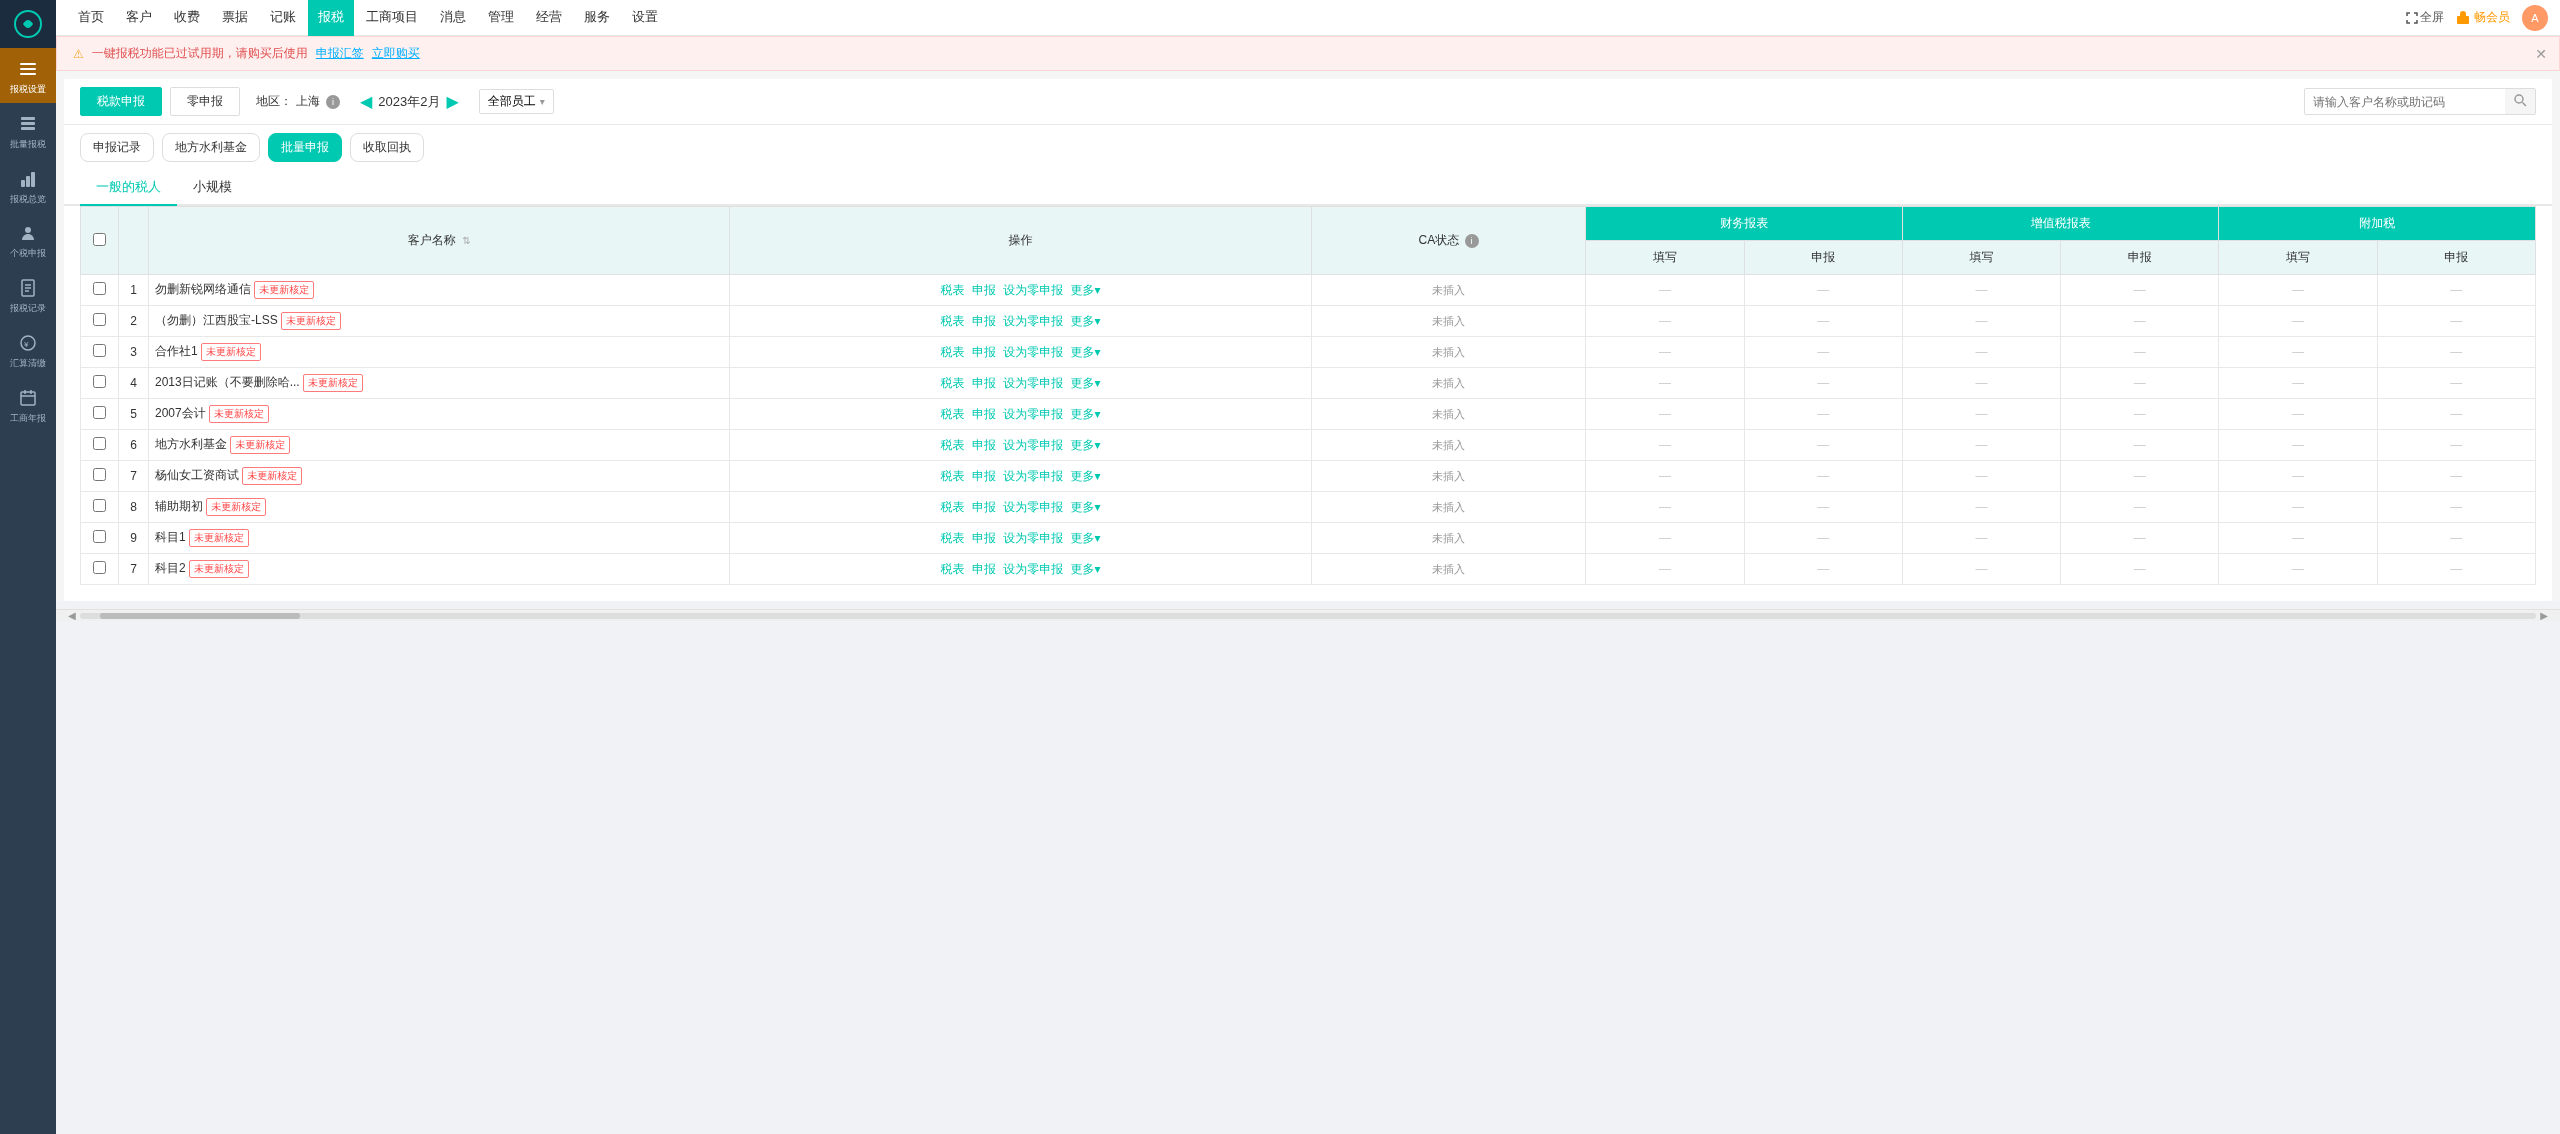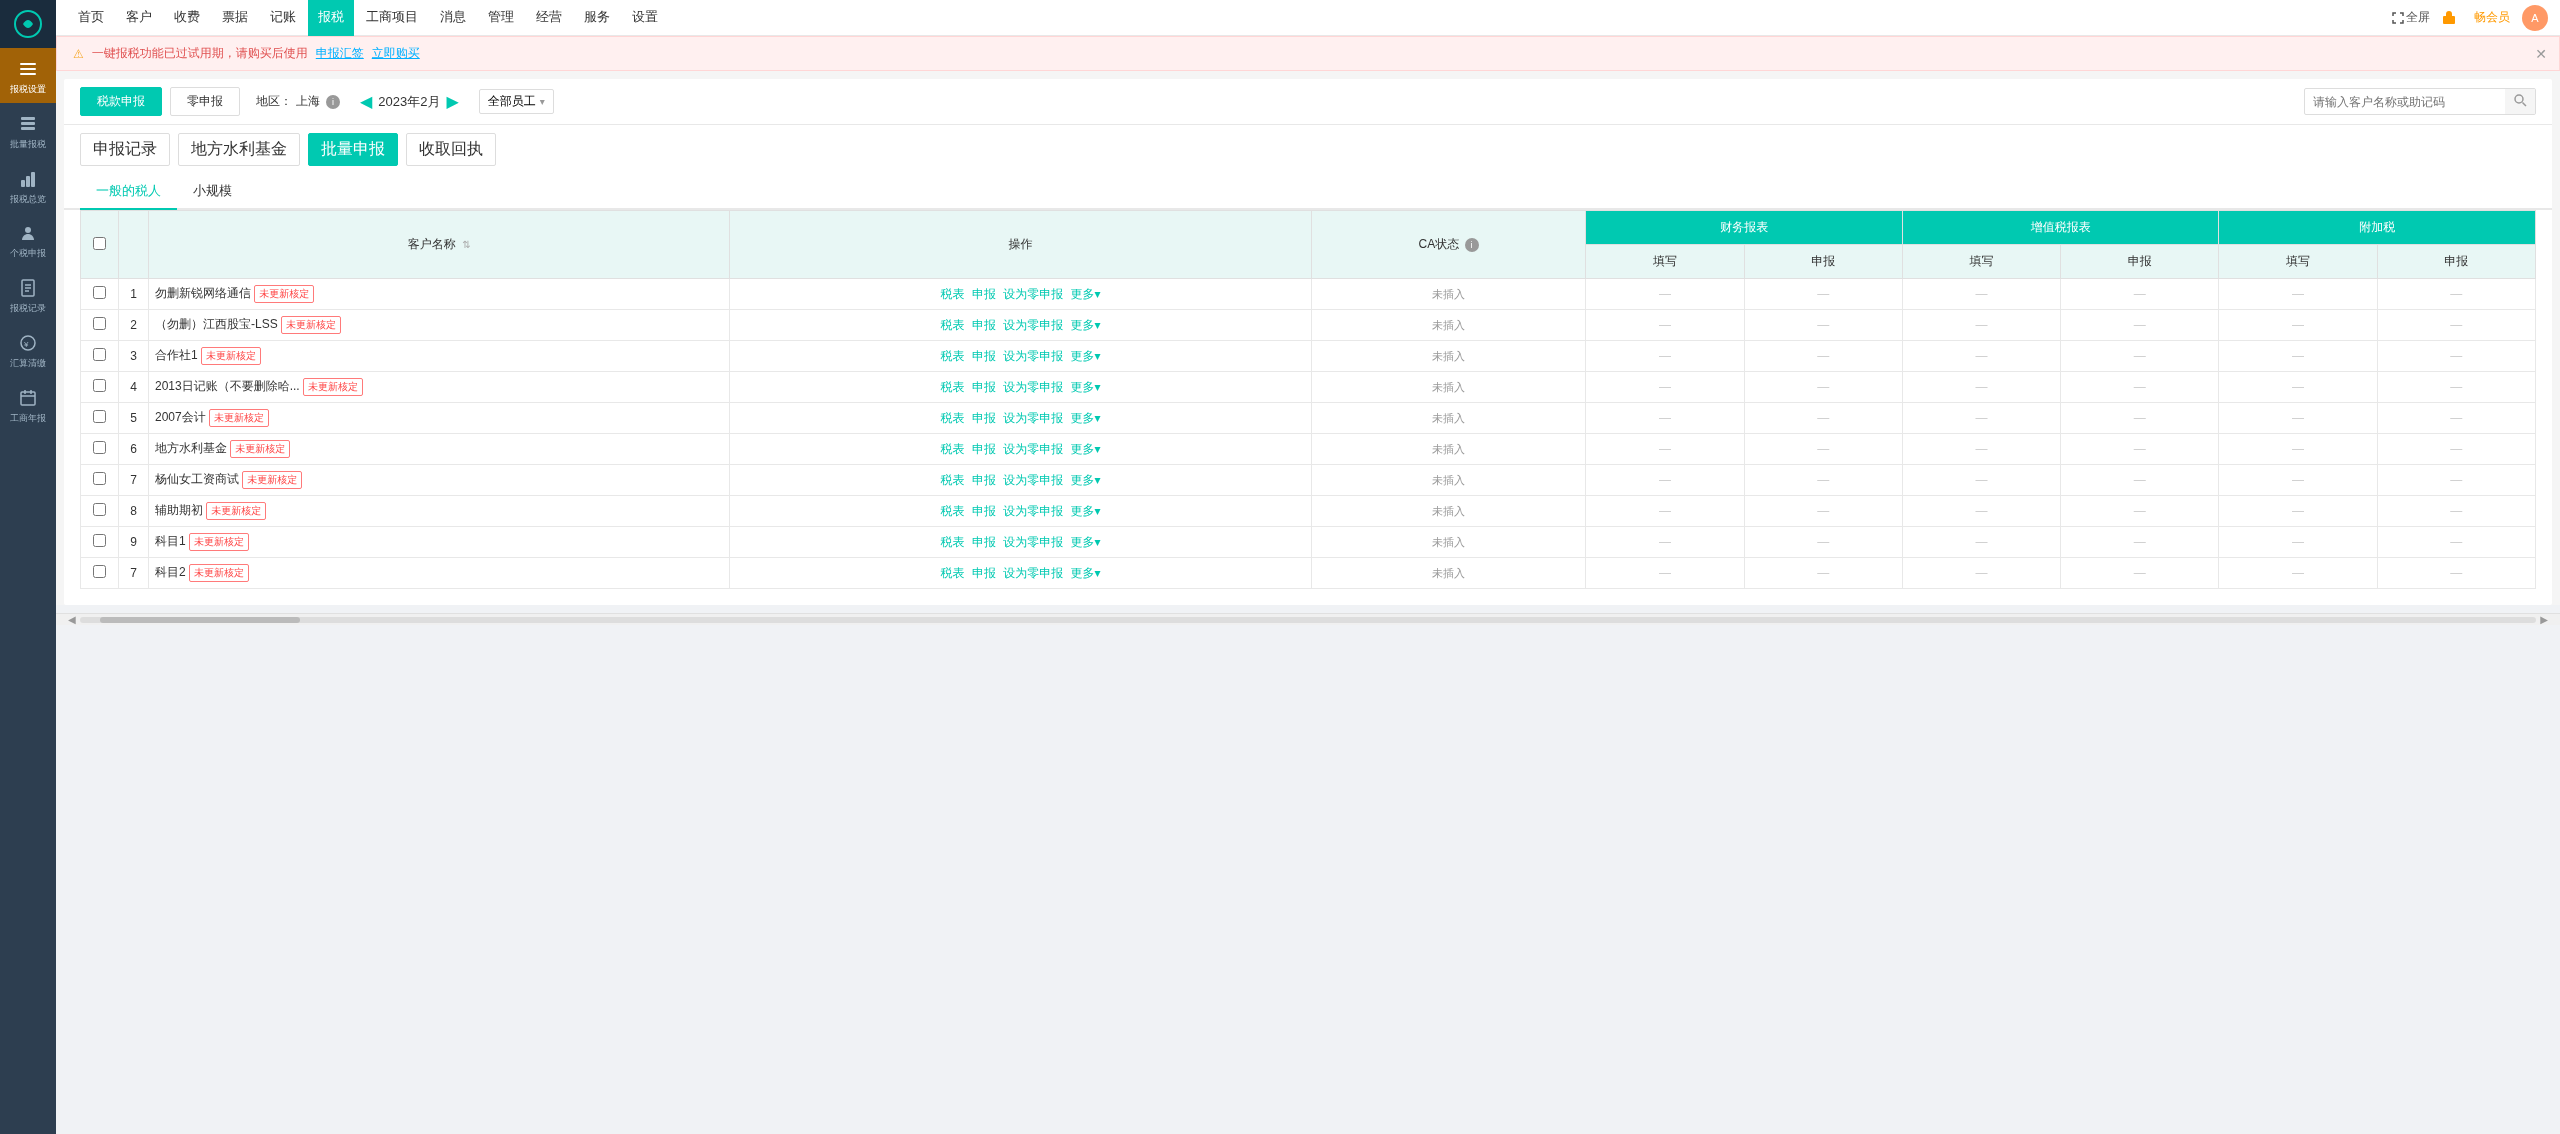--- a/index.html
+++ b/index.html
@@ -42,21 +42,21 @@
     .date-nav { display: flex; align-items: center; gap: 6px; margin-left: 12px; }
     .date-nav-btn { background: none; border: none; cursor: pointer; color: #00c9b1; font-size: 16px; }
     .date-label { font-size: 13px; color: #333; font-weight: 500; }
     .staff-select { display: flex; align-items: center; gap: 4px; margin-left: 12px; border: 1px solid #ddd; padding: 3px 8px; border-radius: 2px; background: #fff; cursor: pointer; font-size: 12px; }
     .search-box { margin-left: auto; display: flex; align-items: center; border: 1px solid #ddd; border-radius: 2px; overflow: hidden; }
     .search-box input { border: none; outline: none; padding: 4px 8px; font-size: 12px; width: 200px; }
     .search-box-btn { background: #f5f5f5; border: none; padding: 4px 8px; cursor: pointer; color: #999; }
 
     
     .action-row { display: flex; align-items: center; gap: 8px; padding: 8px 16px; }
-    .action-btn { padding: 5px 12px; border-radius: 2px; border: 1px solid #ddd; background: #fff; cursor: pointer; font-size: 16px; color: #333; }
+    .action-btn { padding: 5px 12px; border-radius: 8px; border: 1px solid #ddd; background: #fff; cursor: pointer; font-size: 12px; color: #333; }
     .action-btn.primary { background: #00c9b1; color: #fff; border-color: #00c9b1; font-weight: 500; }
     .action-btn.secondary { background: #fff; color: #333; border-color: #ddd; }
 
     
     .subtabs-row { display: flex; align-items: center; padding: 0 16px; border-bottom: 2px solid #e8e8e8; }
     .subtab { padding: 8px 16px; cursor: pointer; font-size: 13px; color: #333; border-bottom: 2px solid transparent; margin-bottom: -2px; }
     .subtab.active { color: #00c9b1; border-bottom: 2px solid #00c9b1; }
 
     
     .table-container { overflow-x: auto; padding: 0 16px 16px; }
@@ -79,21 +79,21 @@
     .scroll-thumb { width: 200px; height: 6px; background: #bbb; border-radius: 3px; position: absolute; left: 20px; }
     .scroll-arrow { color: #999; cursor: pointer; font-size: 10px; padding: 0 4px; }
 
     .info-icon { display: inline-flex; width: 14px; height: 14px; background: #999; color: #fff; border-radius: 50%; font-size: 9px; align-items: center; justify-content: center; cursor: pointer; margin-left: 2px; }
 
     .chevron-down { font-size: 10px; color: #999; }
 
     
     .avatar { width: 26px; height: 26px; border-radius: 50%; background: #ff9966; display: flex; align-items: center; justify-content: center; color: #fff; font-size: 11px; cursor: pointer; }
     .fullscreen-btn { display: flex; align-items: center; gap: 2px; cursor: pointer; text-align: right; }
-    .member-btn { display: flex; align-items: center; gap: 18px; cursor: pointer; color: #ff9900; justify-content: space-between; }
+    .member-btn { display: flex; align-items: center; gap: 4px; cursor: pointer; color: #ff9900; justify-content: space-between; }
 
     
     .sort-icon { display: inline-block; margin-left: 3px; color: #aaa; font-size: 10px; }
   </style>
 </head>
 <body>
 
 <div class="sidebar">
   <div class="sidebar-logo">
     <svg viewBox="0 0 28 28" fill="none" xmlns="http://www.w3.org/2000/svg">

